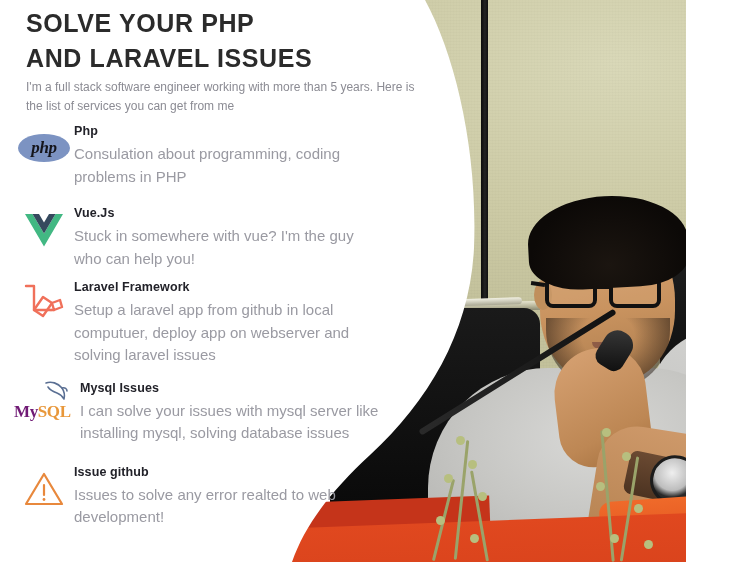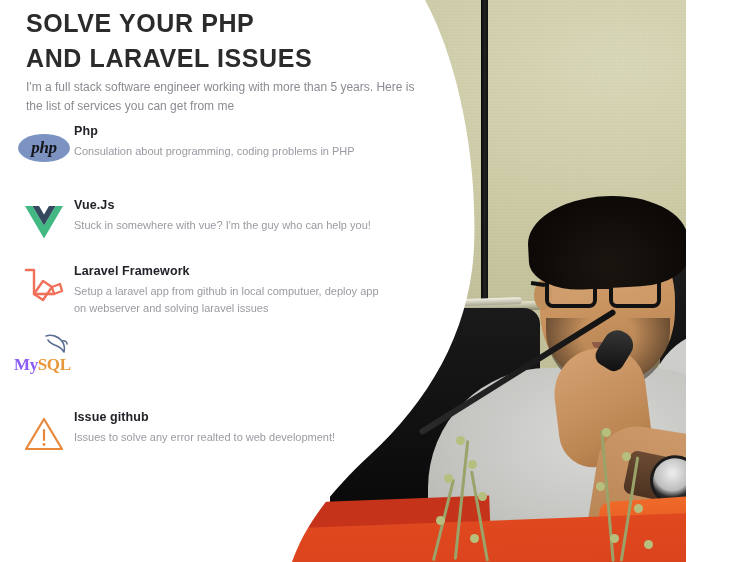--- a/index.html
+++ b/index.html
@@ -321,21 +321,21 @@
   }
   .svc-text { flex: 1 1 auto; padding-top: 2px; }
   .svc-title {
     font-size: 12.5px;
     font-weight: 700;
     color: #222229;
     margin: 0 0 5px 0;
     letter-spacing: .1px;
   }
   .svc-desc {
-    font-size: 11px;
+    font-size: 15px;
     line-height: 1.5;
     color: #9a9aa2;
     margin: 0;
     max-width: 310px;
   }
 
   
   .service.s1 { margin-bottom: 16px; }
   .service.s2 { margin-bottom: 12px; }
   .service.s3 { margin-bottom: 8px; }
@@ -355,21 +355,21 @@
     letter-spacing: -0.3px;
   }
   
   .mysql-mark {
     width: 66px; height: 34px;
     position: relative;
     display:flex; align-items:flex-end;
   }
   .mysql-my {
     font-family: "Liberation Serif", serif;
-    font-weight: 700; font-size: 17px; color: #8b5cf6;
+    font-weight: 700; font-size: 17px; color: #701a75;
     letter-spacing: -.4px;
   }
   .mysql-sql {
     font-family: "Liberation Serif", serif;
     font-weight: 700; font-size: 17px; color: #e8973a;
     letter-spacing: -.4px;
   }
 </style>
 </head>
 <body>
@@ -496,20 +496,24 @@
         <div class="svc-icon" style="flex:0 0 60px;">
           <div class="mysql-mark">
             <svg width="24" height="22" viewBox="0 0 24 22" style="position:absolute;left:30px;top:-8px;" fill="none" stroke="#5a6f93" stroke-width="1.6" stroke-linecap="round" stroke-linejoin="round">
               <path d="M2,3 C7,1 14,3 18,8 C20,11 21,15 20,19 C18,16 16,14 13,13 C10,12 6,10 4,7"></path>
               <path d="M18,8 C21,7 23,9 23,11"></path>
             </svg>
             <span class="mysql-my">My</span>
               <span class="mysql-sql">SQL</span>
           </div>
         </div>
+        <div class="svc-text">
+          <p class="svc-title">Mysql Issues</p>
+          <p class="svc-desc">I can solve your issues with mysql server like installing mysql, solving database issues</p>
+        </div>
       </div>
 
       <div class="service s5">
         <div class="svc-icon">
           <svg width="40" height="36" viewBox="0 0 40 36" fill="none" stroke="#e8883c" stroke-width="2.2" stroke-linejoin="round" stroke-linecap="round">
             <path d="M20,3 L38,33 L2,33 Z"></path>
             <line x1="20" y1="14" x2="20" y2="24"></line>
             <circle cx="20" cy="28.5" r="1.4" fill="#e8883c" stroke="none"></circle>
           </svg>
         </div>

